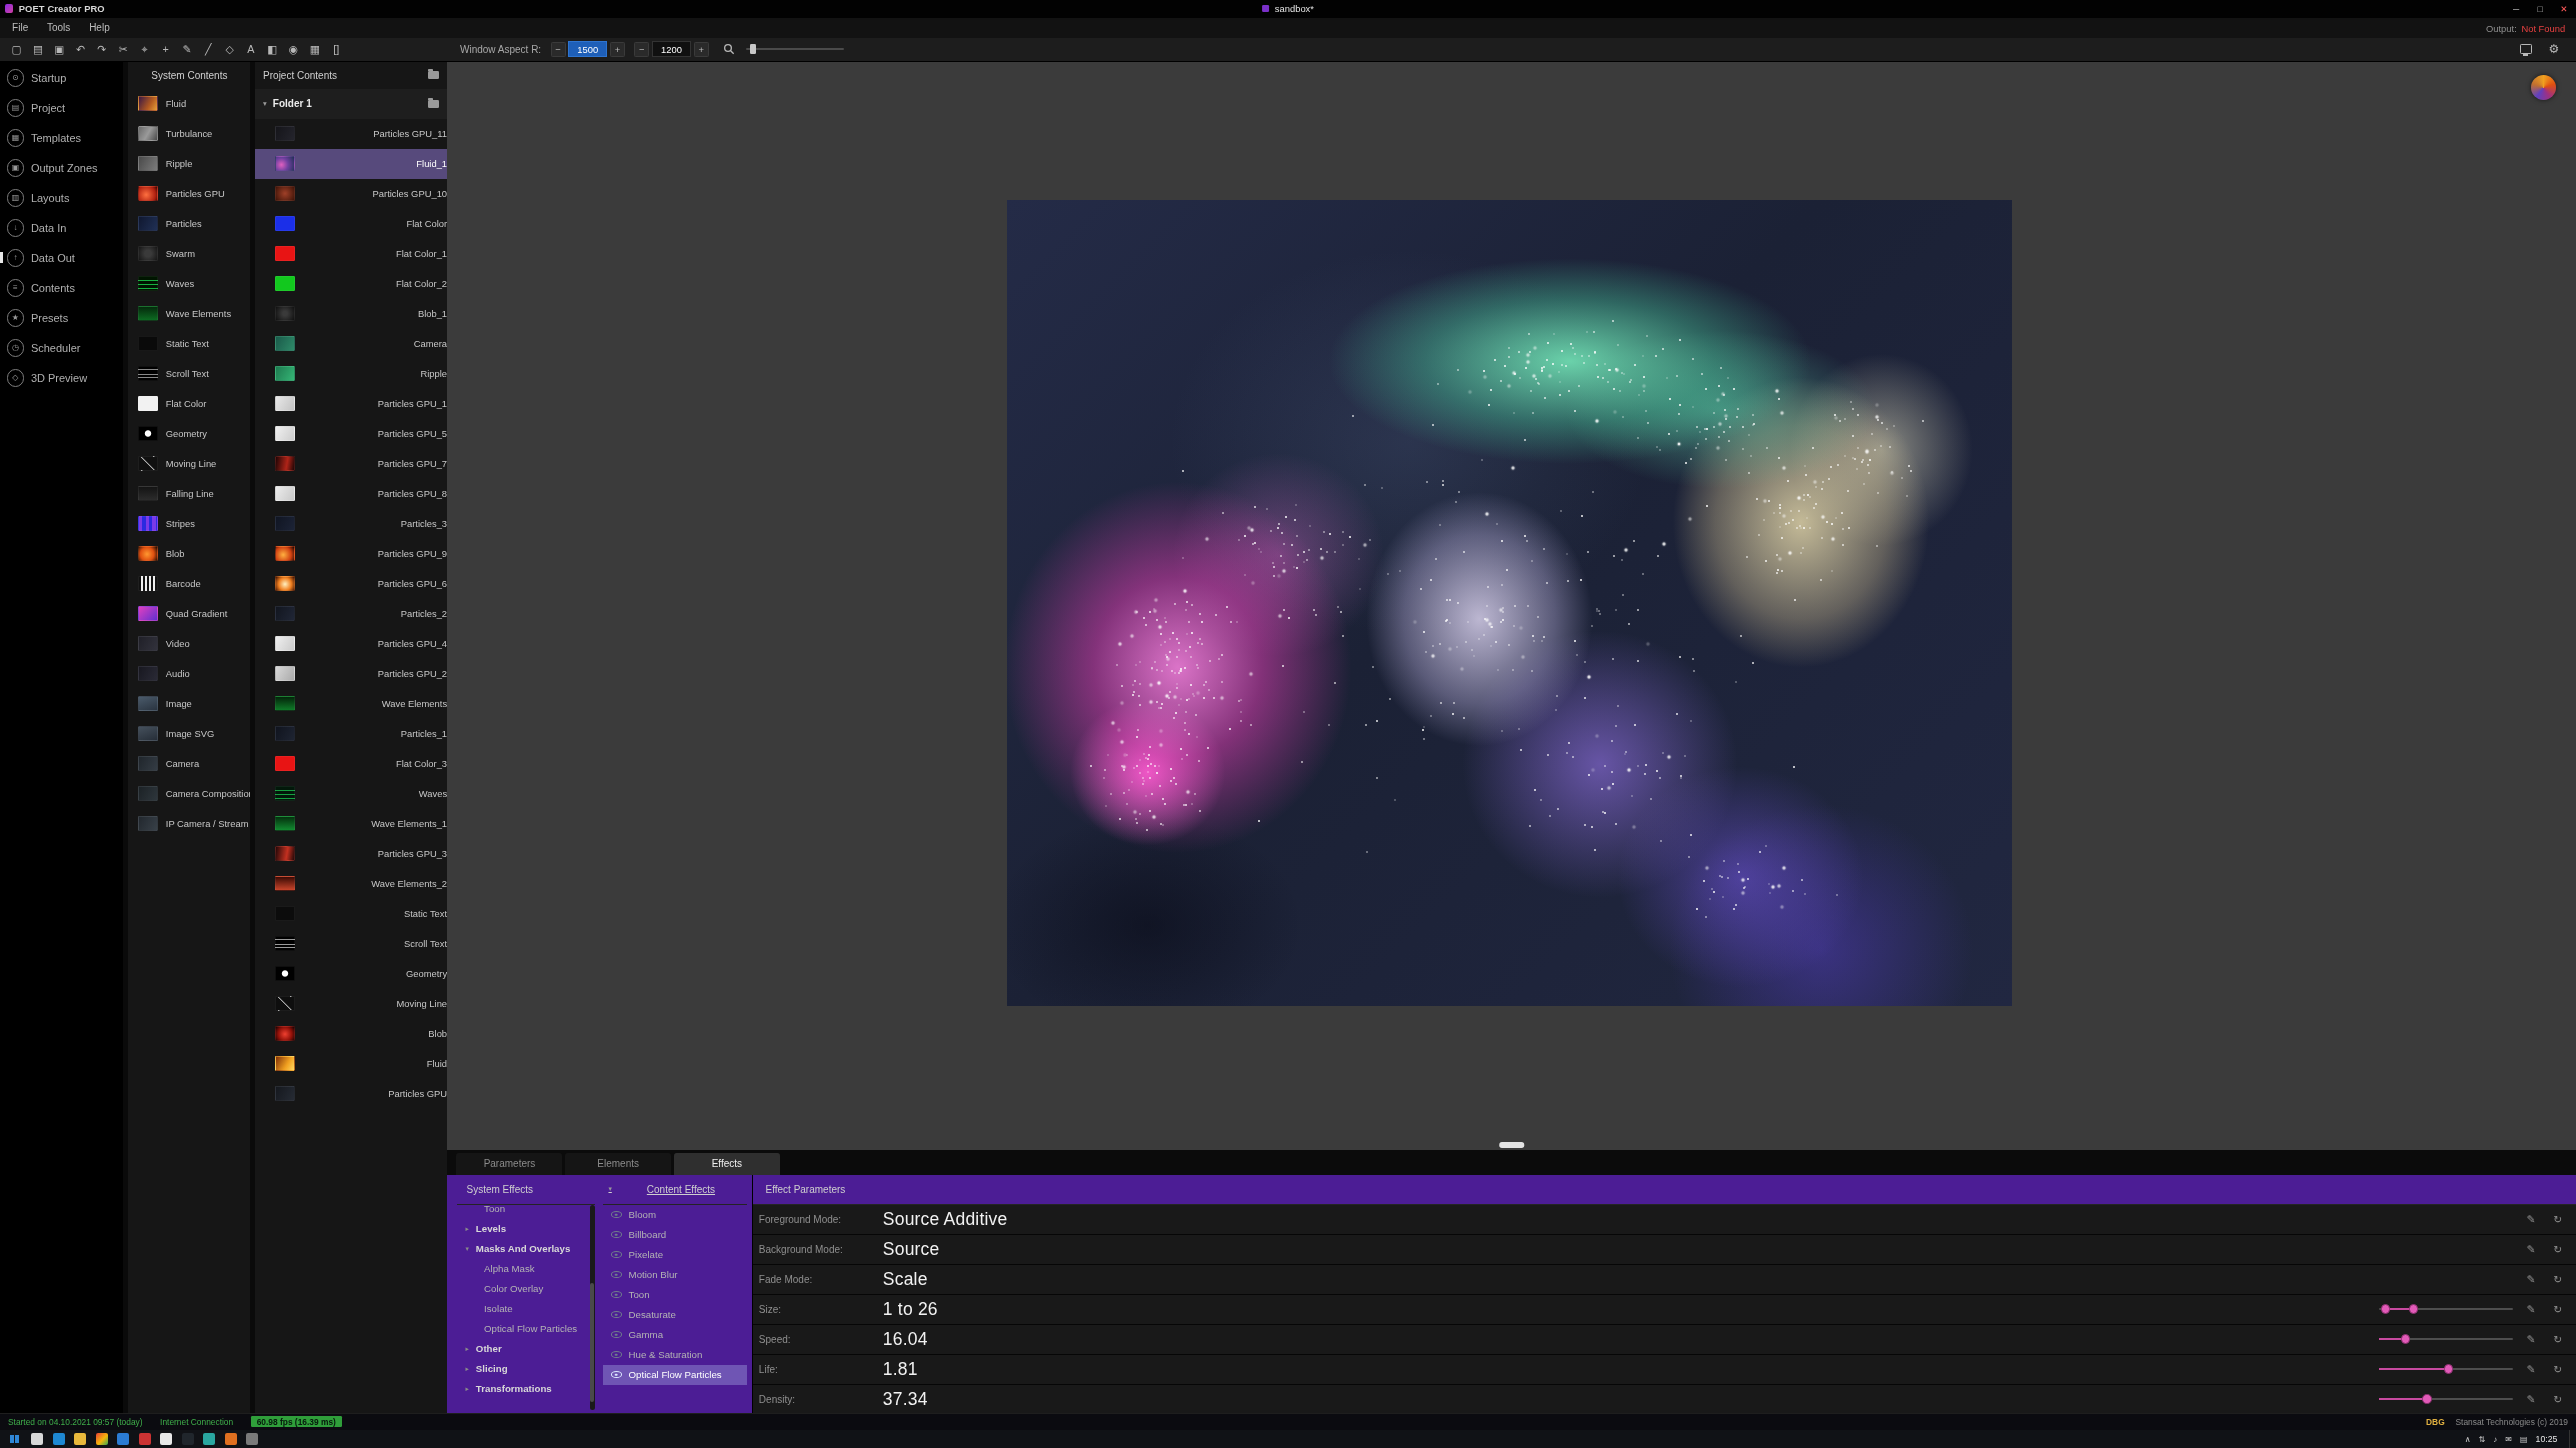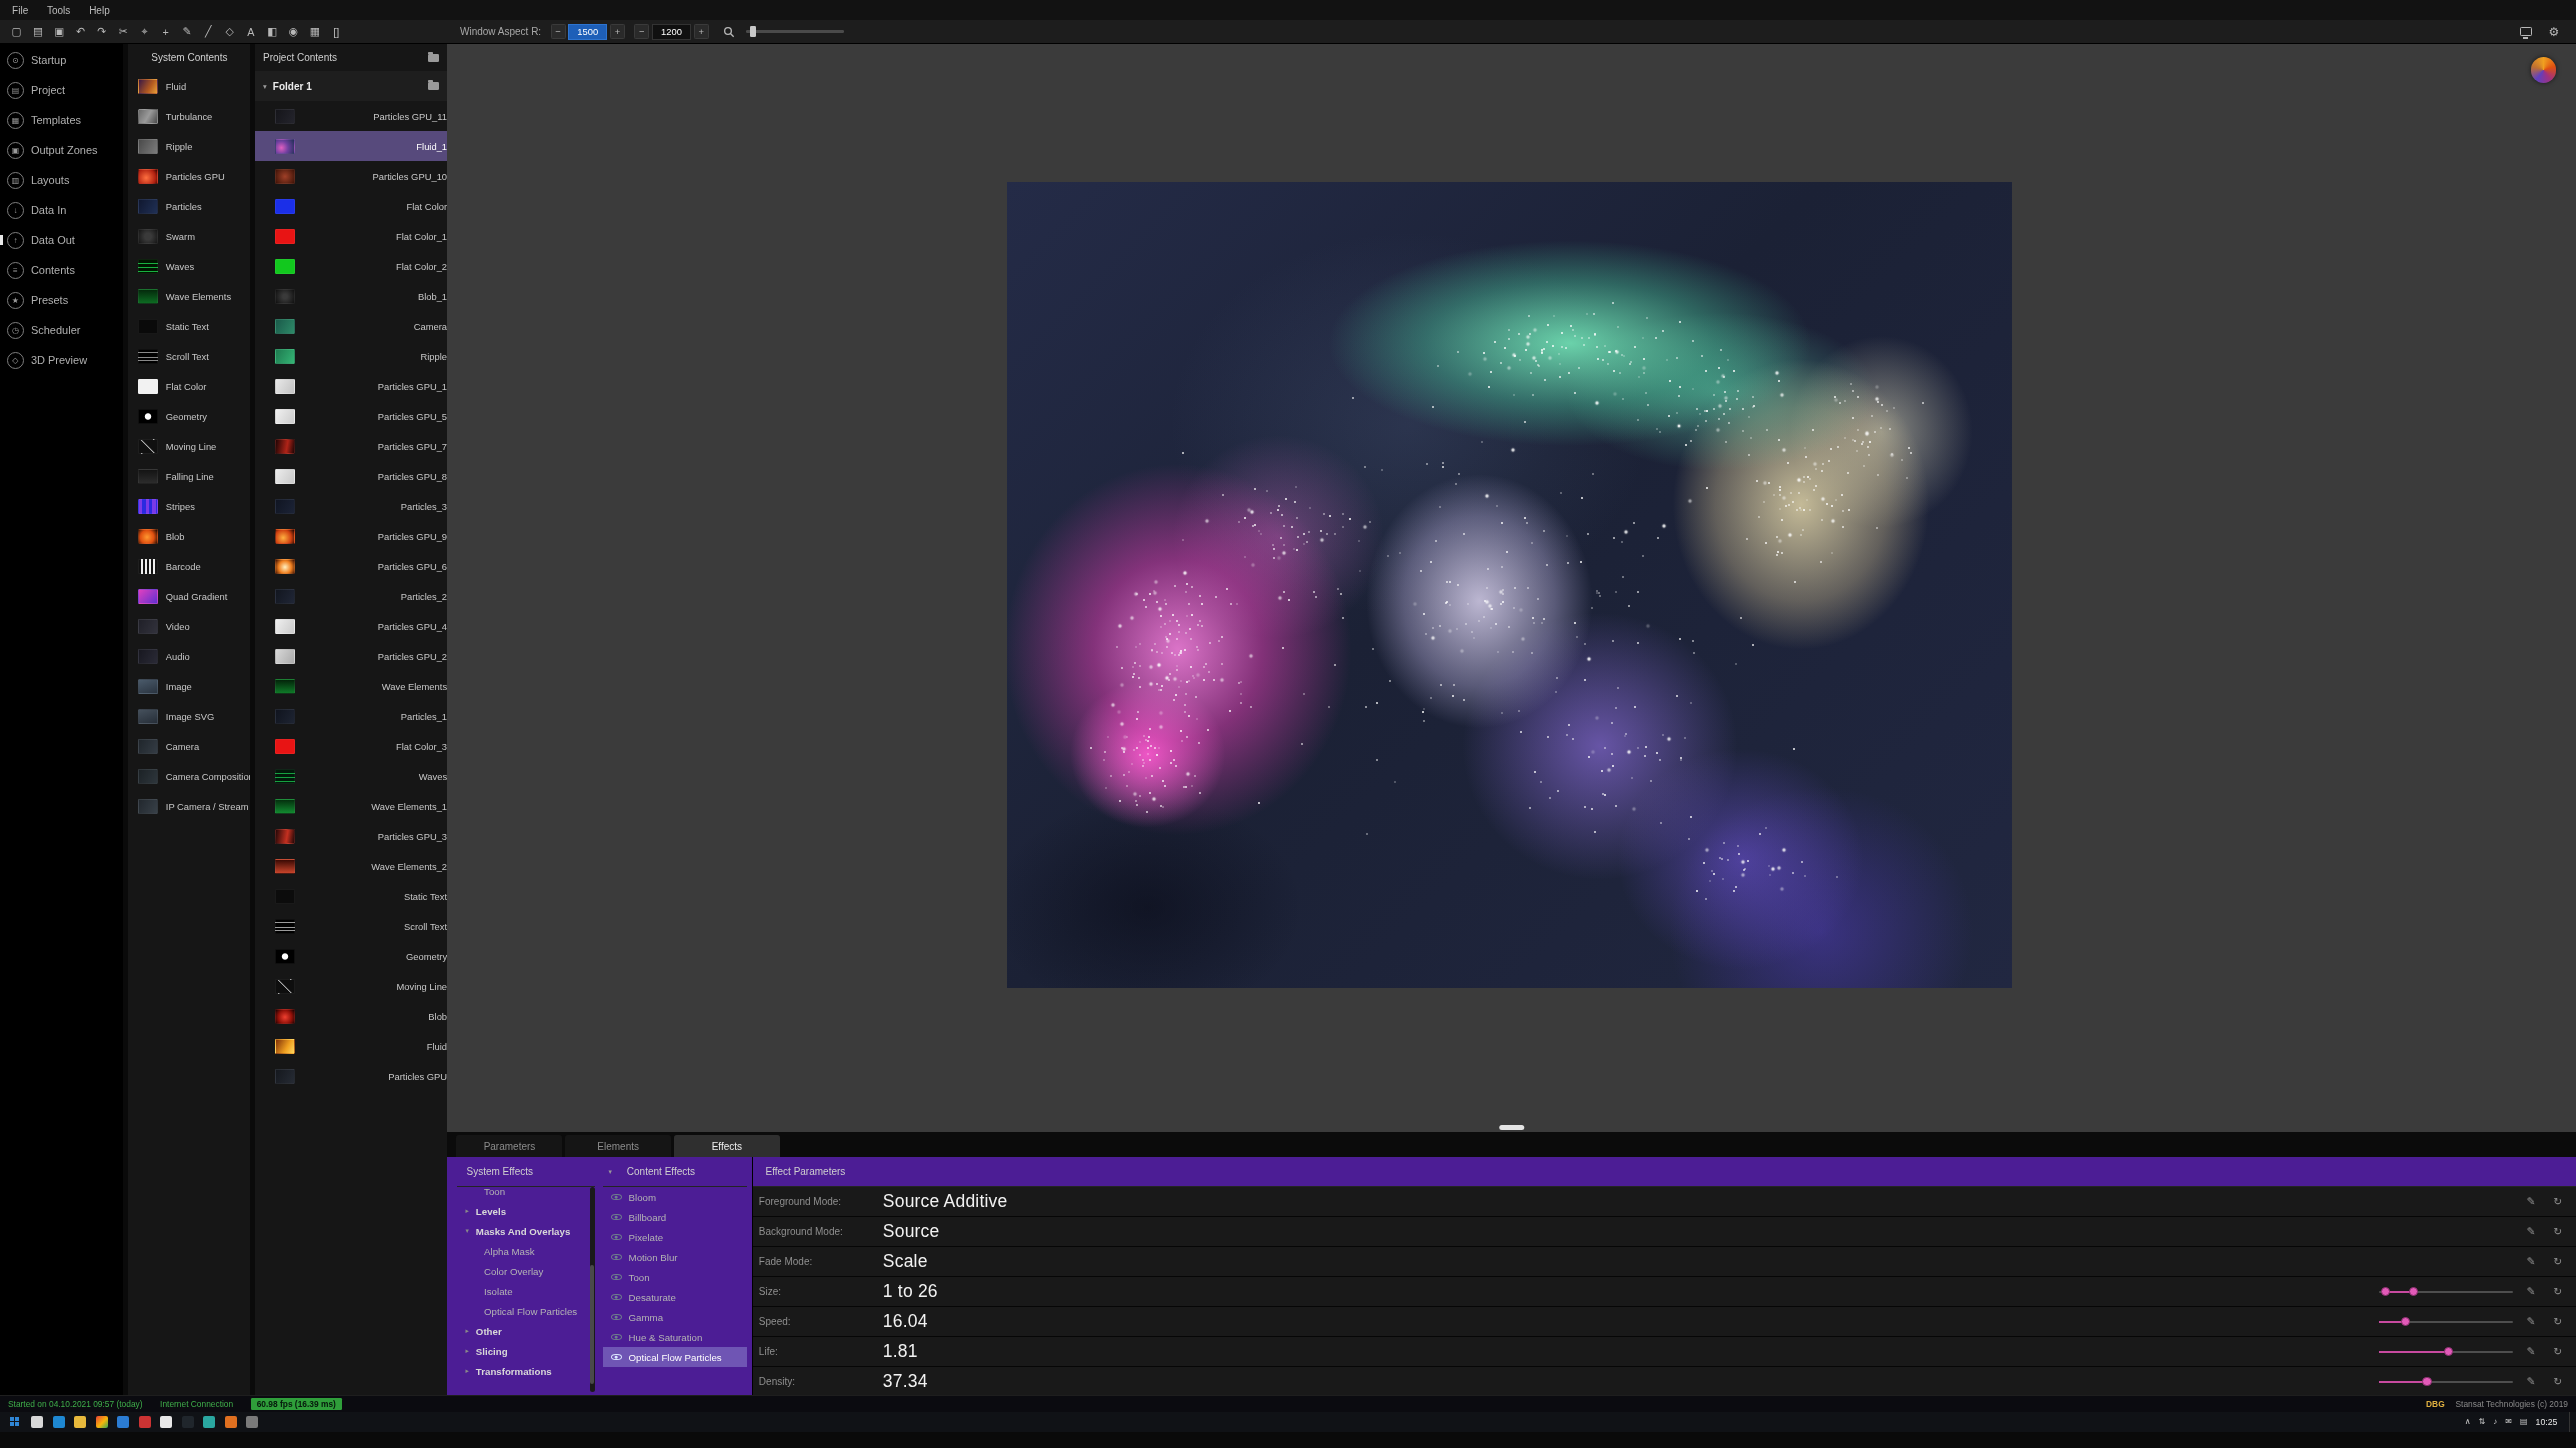--- a/index.html
+++ b/index.html
@@ -108,21 +108,21 @@
   .fx-tree .col-header { padding-left:9.4px; }
   .fx-rows { overflow:hidden; flex:1; position:relative; }
   .fx-rows-inner.scrolled { margin-top:-6px; }
   .fx-row { height:20px; display:flex; align-items:center; font-size:9.7px; color:#b4b4b4; padding-left:5.4px; gap:4px; }
   .fx-row .arrow { width:9.4px; font-size:6.7px; color:#8a8a8a; text-align:center; flex:none; }
   .fx-row[data-kind^="group"] { font-weight:bold; color:#d8d8d8; }
   .fx-row[data-kind="child"], .fx-row[data-kind="leaf"] { padding-left:27px; }
   .scrollbar { position:absolute; right:0; top:30px; bottom:2.7px; width:5.4px; background:#1a1a1a; border-radius:2.7px; }
   .scroll-thumb { position:absolute; left:0.7px; width:4px; top:38%; height:58%; background:#4a4a4a; border-radius:2px; }
   .fx-content { width:144px; margin-left:8px; }
-  .fx-content .col-header { padding-left:5.4px; gap:0; }
+  .fx-content .col-header { padding-left:5.4px; gap:20px;text-decoration:underline; }
   .header-arrow { font-size:6.7px; color:#9a9a9a; }
   .fx-content .hdr-label { margin-left:15px; }
   .effect-row { height:20px; display:flex; align-items:center; gap:6.7px; padding-left:8px; font-size:9.7px; color:#b4b4b4; }
   .eye { width:10.8px; height:6.7px; border:1px solid currentColor; border-radius:50%; position:relative; flex:none; color:#6f7d8c; }
   .eye::after { content:""; position:absolute; left:50%; top:50%; transform:translate(-50%,-50%); width:2.7px; height:2.7px; border-radius:50%; background:currentColor; }
   .effect-row.selected { background:#6f55b4; color:#fff; }
   .effect-row.selected .eye { color:#dce8ff; }
   .fx-params { flex:1; margin-left:5.4px; border-left:0.7px solid #000; }
   .fx-params .col-header { padding-left:12px; }
   .param-row { height:30px; display:flex; align-items:center; background:#191919; border-bottom:0.7px solid #060606; padding-left:5.4px; }
@@ -152,20 +152,33 @@
   .tray { margin-left:auto; display:flex; align-items:center; gap:8px; padding-right:2.7px; color:#d8d8d8; }
   .tray-icon { color:#cfcfcf; font-size:8px; }
   .clock { font-size:8.7px; color:#e8e8e8; }
   .show-desktop { width:4px; height:19.5px; border-left:0.7px solid #333; margin-left:4px; }
 </style>
 </head>
 <body>
 
 <div class="app">
 
+  <div class="titlebar">
+    <span class="app-logo"></span>
+    <span class="titlebar-title">POET Creator PRO</span>
+    <span class="titlebar-doc">
+      <span class="doc-badge"></span>
+      <span>sandbox*</span>
+    </span>
+    <span class="win-controls">
+      <span class="win-btn">─</span>
+      <span class="win-btn">□</span>
+      <span class="win-btn close">✕</span>
+    </span>
+  </div>
 
   <div class="menubar">
 
       <span class="menu-item">File</span>
 
       <span class="menu-item">Tools</span>
 
       <span class="menu-item">Help</span>
     </div>
 

